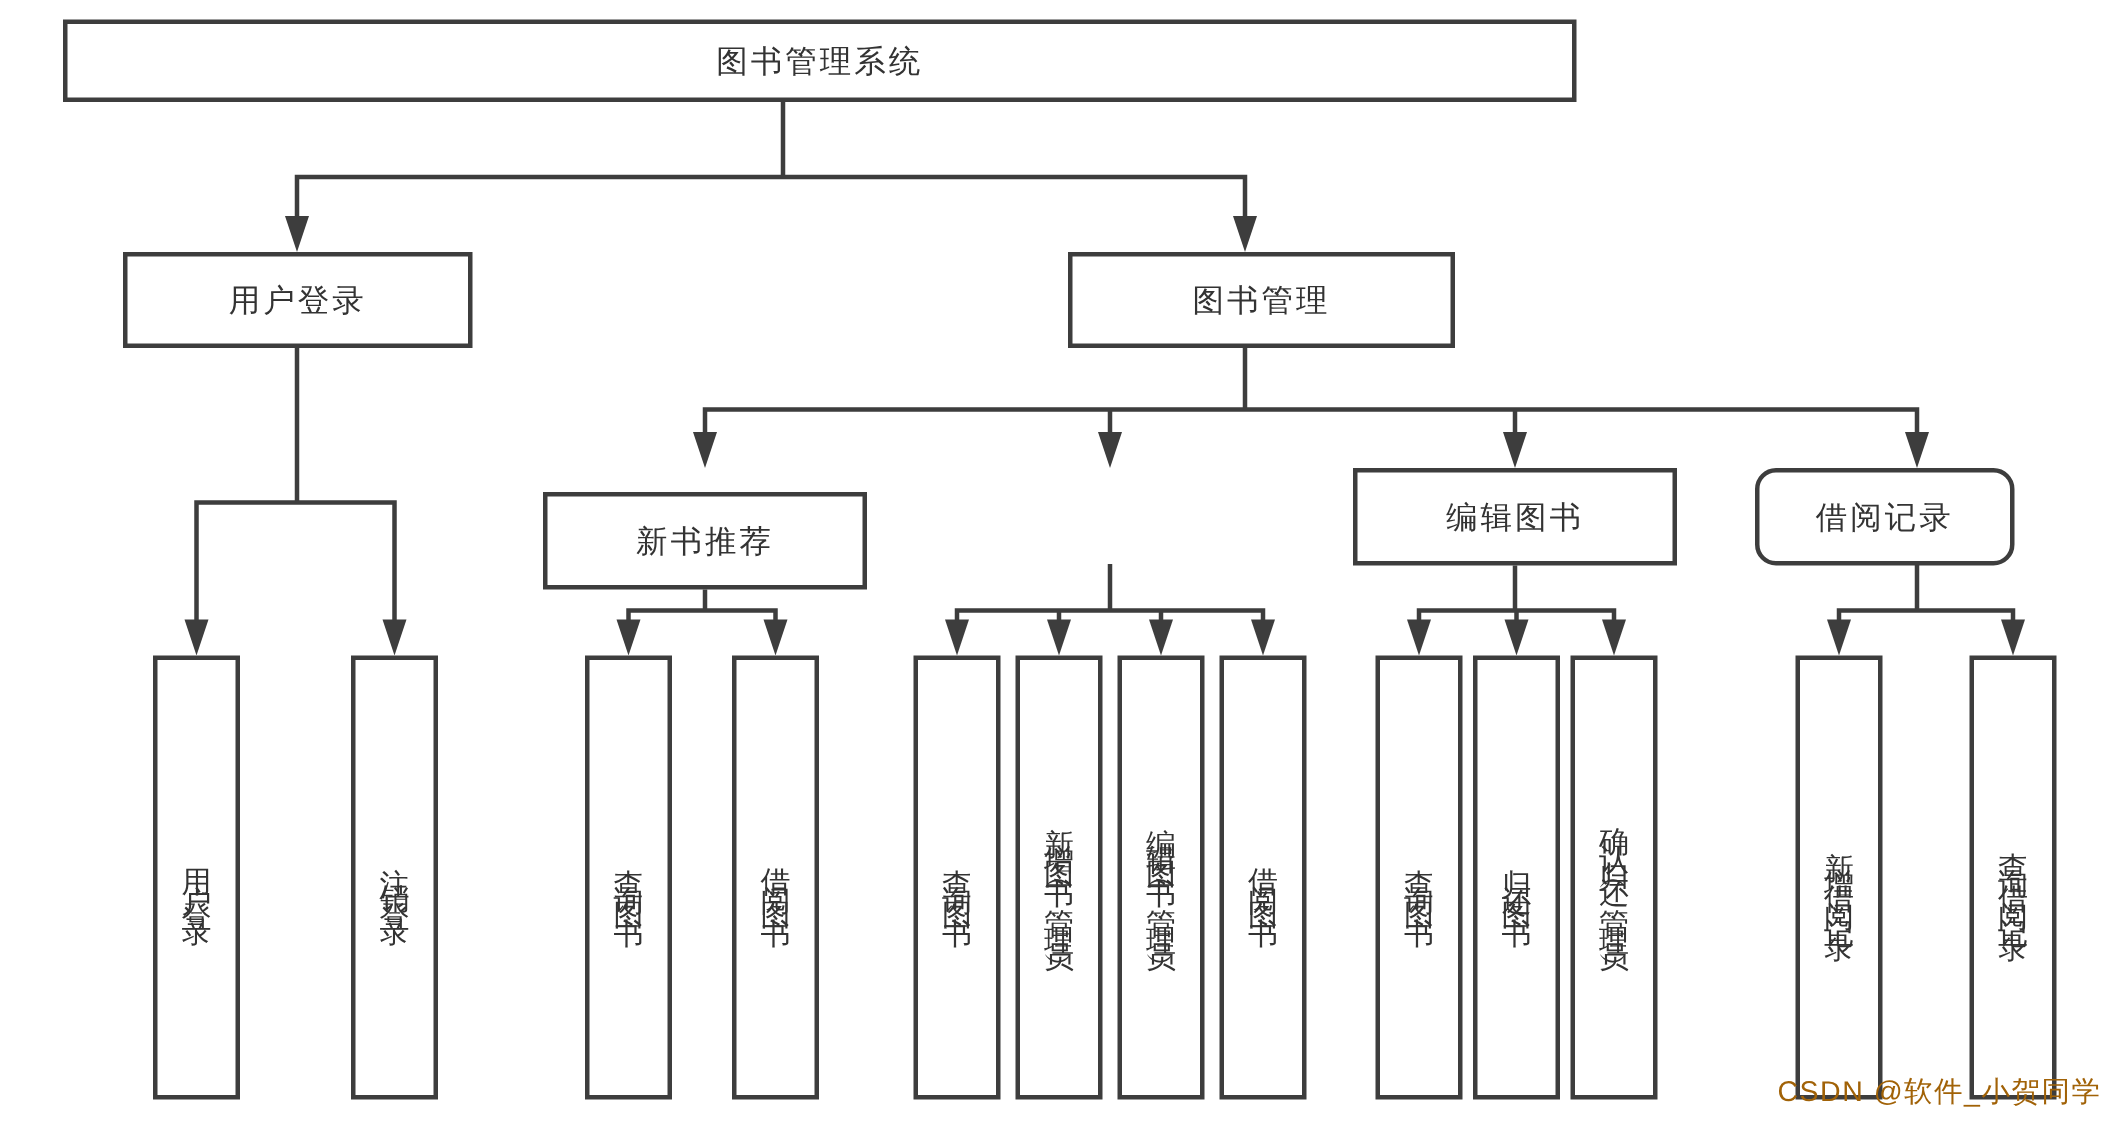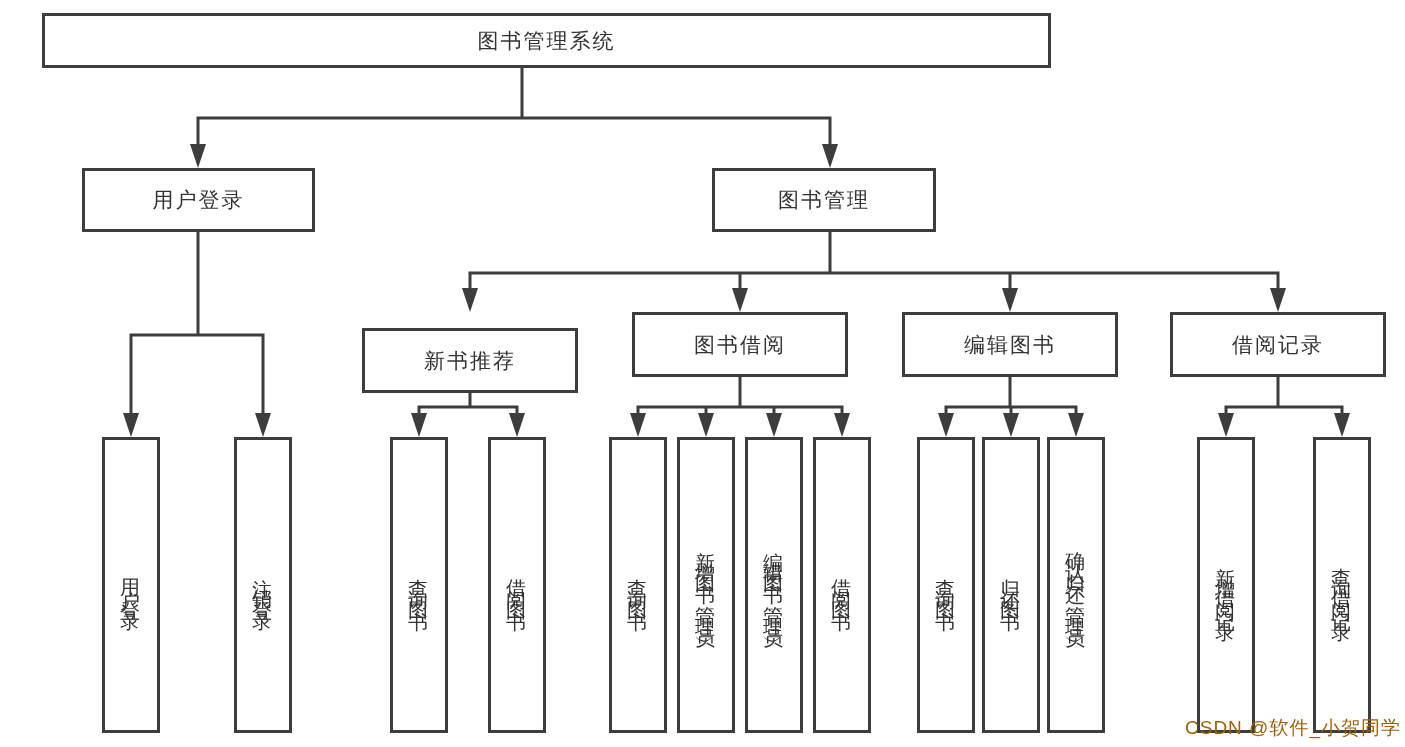--- a/index.html
+++ b/index.html
@@ -87,26 +87,25 @@
       <polygon points="1003,413 1019,413 1011,437"></polygon>
       <polygon points="1068,413 1084,413 1076,437"></polygon>
       <polygon points="1218,413 1234,413 1226,437"></polygon>
       <polygon points="1334,413 1350,413 1342,437"></polygon>
     </g>
   </svg>
 
   <div class="box" style="left:14px; top:13px; width:1009px; height:55px;margin-left:28px;">图书管理系统</div>
 
   <div class="box" style="left:82px; top:168px; width:233px; height:64px;">用户登录</div>
-  <div class="box" style="left:712px; top:168px; width:224px; height:64px;">图书管理</div>
+  <div class="box" style="left:712px; top:168px; width:258px; height:64px;">图书管理</div>
 
   <div class="box" style="left:362px; top:328px; width:216px; height:65px;">新书推荐</div>
-  <div class="box" style="left:632px; top:312px; width:216px; height:65px;">图书借阅</div>
   <div class="box" style="left:902px; top:312px; width:216px; height:65px;">编辑图书</div>
-  <div class="box" style="left:1170px; top:312px; width:216px; height:65px;">借阅记录</div>
+  <div class="box" style="left:1170px; top:312px; width:173px; height:65px;border-radius:14px;">借阅记录</div>
 
   <div class="box vbox" style="left:102px; top:437px; width:58px; height:296px;">用户登录</div>
   <div class="box vbox" style="left:234px; top:437px; width:58px; height:296px;">注销登录</div>
 
   <div class="box vbox" style="left:390px; top:437px; width:58px; height:296px;">查询图书</div>
   <div class="box vbox" style="left:488px; top:437px; width:58px; height:296px;">借阅图书</div>
 
   <div class="box vbox" style="left:609px; top:437px; width:58px; height:296px;">查询图书</div>
   <div class="box vbox" style="left:677px; top:437px; width:58px; height:296px;">新增图书（管理员）</div>
   <div class="box vbox" style="left:745px; top:437px; width:58px; height:296px;">编辑图书（管理员）</div>

